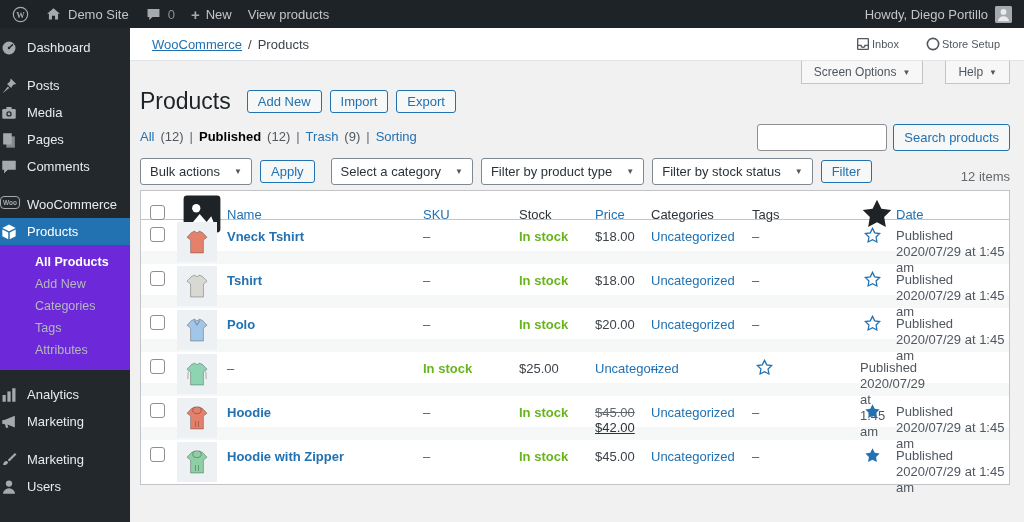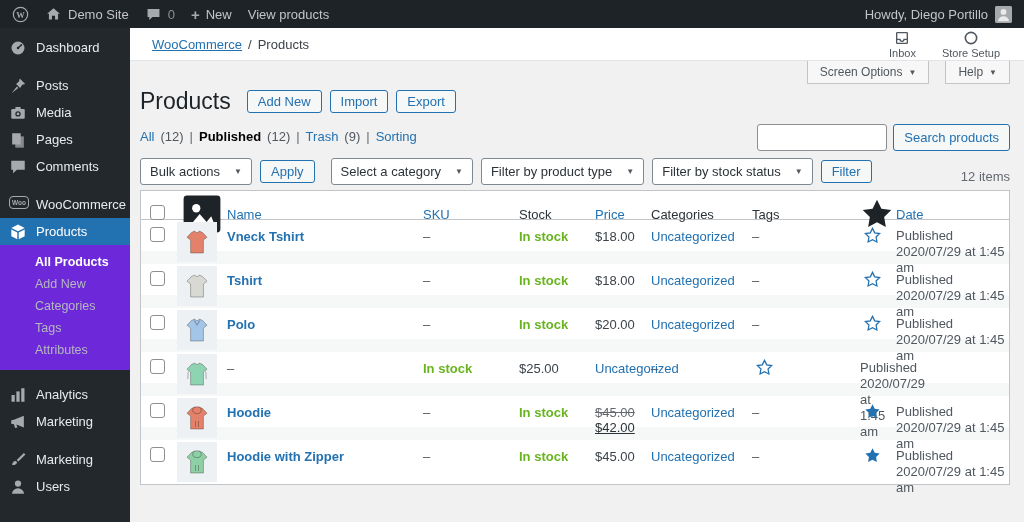--- a/index.html
+++ b/index.html
@@ -24,21 +24,21 @@
   .ab-icon { width:17px; height:17px; color:#a7aaad; }
   .avatar { width:17px; height:17px; background:#8c8f94; border-radius:2px; overflow:hidden; }
 
   
   .sidebar {
     position:absolute; top:28px; left:0; bottom:0; width:130px;
     background: var(--sidebar_bg); color:#e8eaec; z-index:10; padding-top:6px;
   }
   .menu-item {
     position:relative; height:27px; display:flex; align-items:center;
-    gap:9px; padding-left:9px; cursor:pointer; font-size:13px; color:#e8eaec;
+    gap:9px; cursor:pointer; font-size:13px; color:#e8eaec;
   }
   .menu-item .mi-icon { width:18px; height:18px; color:#a7aaad; flex:0 0 auto; }
   .menu-item.selected { background:var(--accent); color:#fff; }
   .menu-item.selected .mi-icon { color:#fff; }
   .menu-item.selected::after {
     content:''; position:absolute; right:-8px; top:50%; margin-top:-8px;
     border:8px solid transparent; border-left-color:var(--accent);
   }
   .menu-sep { height:11px; }
   .submenu { background:#6d28d9; padding:6px 0 9px; }
@@ -53,24 +53,24 @@
   .content { position:absolute; top:28px; left:130px; right:0; bottom:0; background:#f1f1f1; }
 
   .topbar {
     height:33px; background:#fff; border-bottom:1px solid #e2e4e7;
     display:flex; align-items:center; padding:0 24px 0 22px;
   }
   .breadcrumb { display:flex; gap:6px; align-items:center; font-size:13px; }
   .breadcrumb a { color:var(--link); text-decoration:underline; cursor:pointer; }
   .crumb-current { color:#3c434a; }
   .topbar-right { margin-left:auto; display:flex; gap:26px; }
-  .tb-stack { display:flex; flex-direction:column; align-items:center; gap:1px; font-size:11px; color:#50575e; cursor:pointer; }
+  .tb-stack { display:flex; flex-direction:row; align-items:center; gap:1px; font-size:11px; color:#50575e; cursor:pointer; }
   .tb-stack .tbi { width:16px; height:16px; color:#50575e; }
 
-  .screen-help-row { display:flex; justify-content:flex-end; padding-right:14px; gap:16px; }
+  .screen-help-row { display:flex; justify-content:flex-end; padding-right:14px; gap:22px; }
   .sh-tab {
     background:#f7f7f7; border:1px solid #c3c4c7; border-top:none;
     padding:4px 12px; font-size:12px; color:#50575e; cursor:pointer;
     display:flex; align-items:center; gap:6px;
   }
   .caret { font-size:8px; color:#50575e; }
 
   .main { padding:2px 14px 0 10px; }
   .title-row { display:flex; align-items:center; gap:8px; margin-top:2px; }
   .page-title { font-size:23px; font-weight:400; color:#1d2327; margin-right:8px; }

